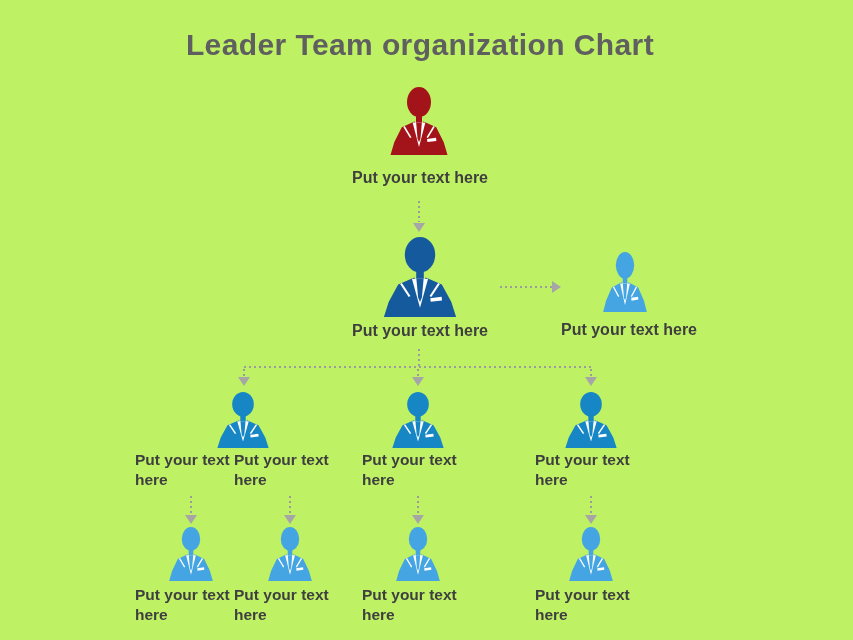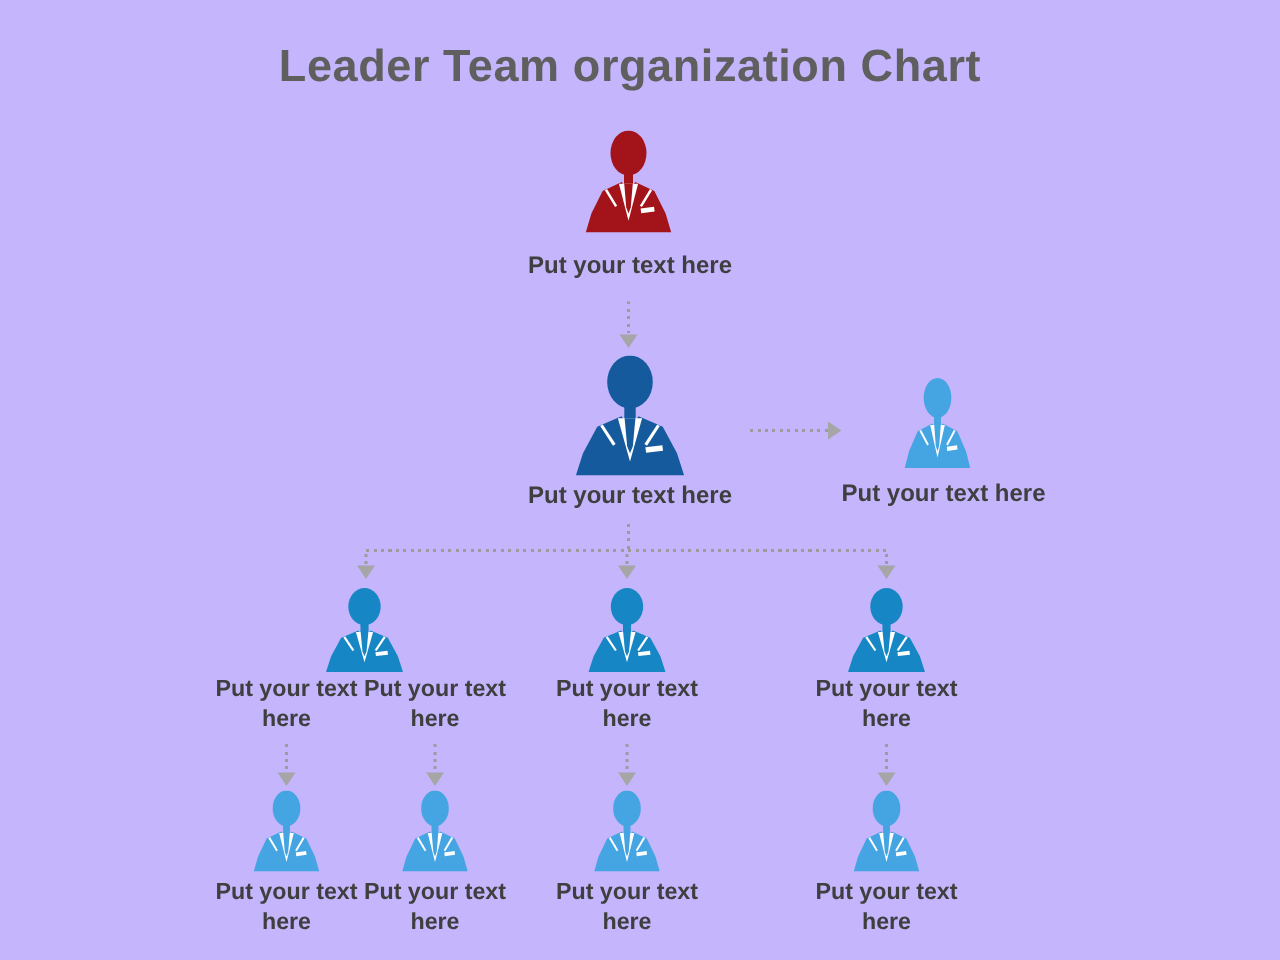--- a/index.html
+++ b/index.html
@@ -1,20 +1,20 @@
 <!DOCTYPE html>
 <html><head>
 <meta charset="utf-8">
 <style>
   html, body { margin: 0; padding: 0; background: #ffffff; }
   .canvas {
     position: relative;
     width: 853px;
     height: 640px;
-    background: #c4b5fd;
+    background: #bef264;
     overflow: hidden;
     font-family: "Liberation Sans", sans-serif;
   }
   .title {
     position: absolute;
     top: 28px;
     left: 0;
     width: 840px;
     margin: 0;
     text-align: center;
@@ -27,21 +27,21 @@
     position: absolute;
     transform: translateX(-50%);
   }
   .lbl {
     position: absolute;
     transform: translateX(-50%);
     font-weight: bold;
     font-size: 16px;
     color: #3F3F3F;
     white-space: nowrap;
-    text-align: center;
+    text-align: left;
   }
   .lbl.wrap {
     white-space: normal;
     width: 112px;
     font-size: 15.5px;
     line-height: 20px;
   }
   .dot-v {
     position: absolute;
     width: 2px;

